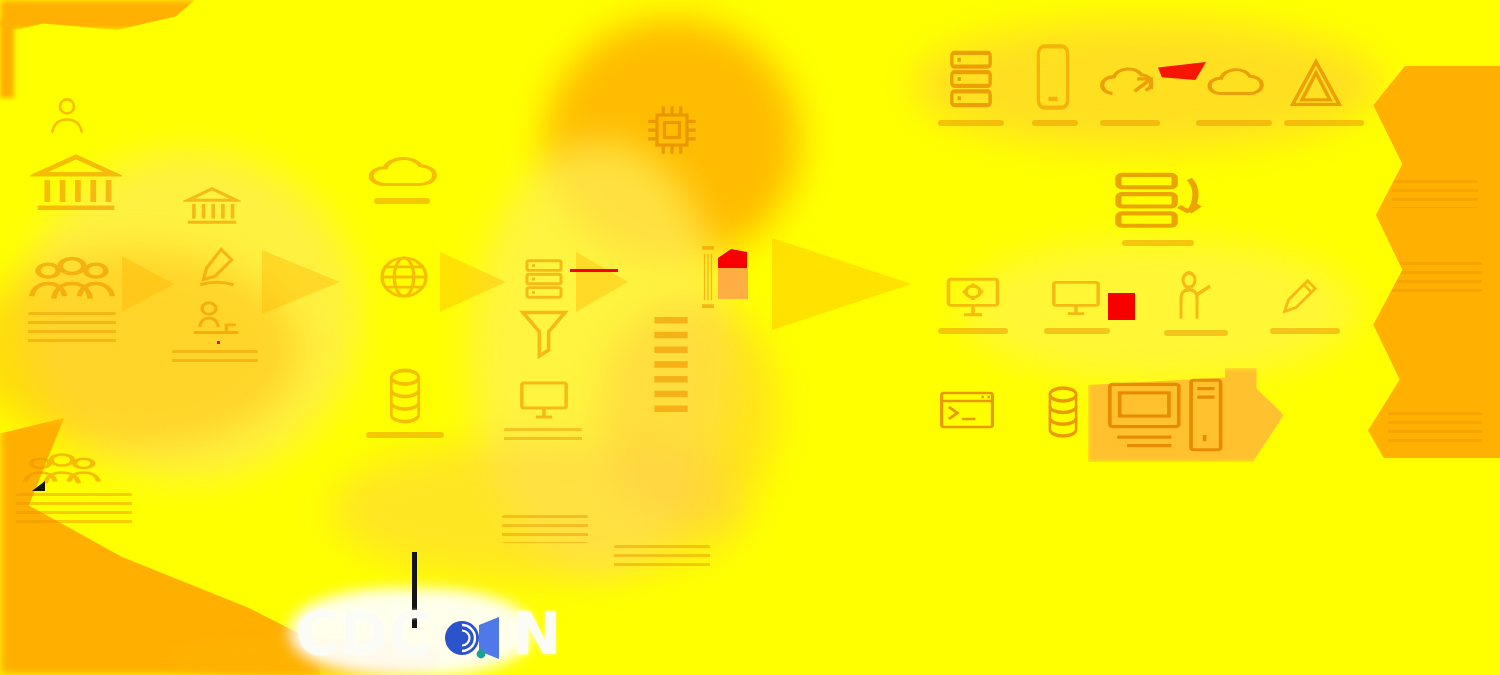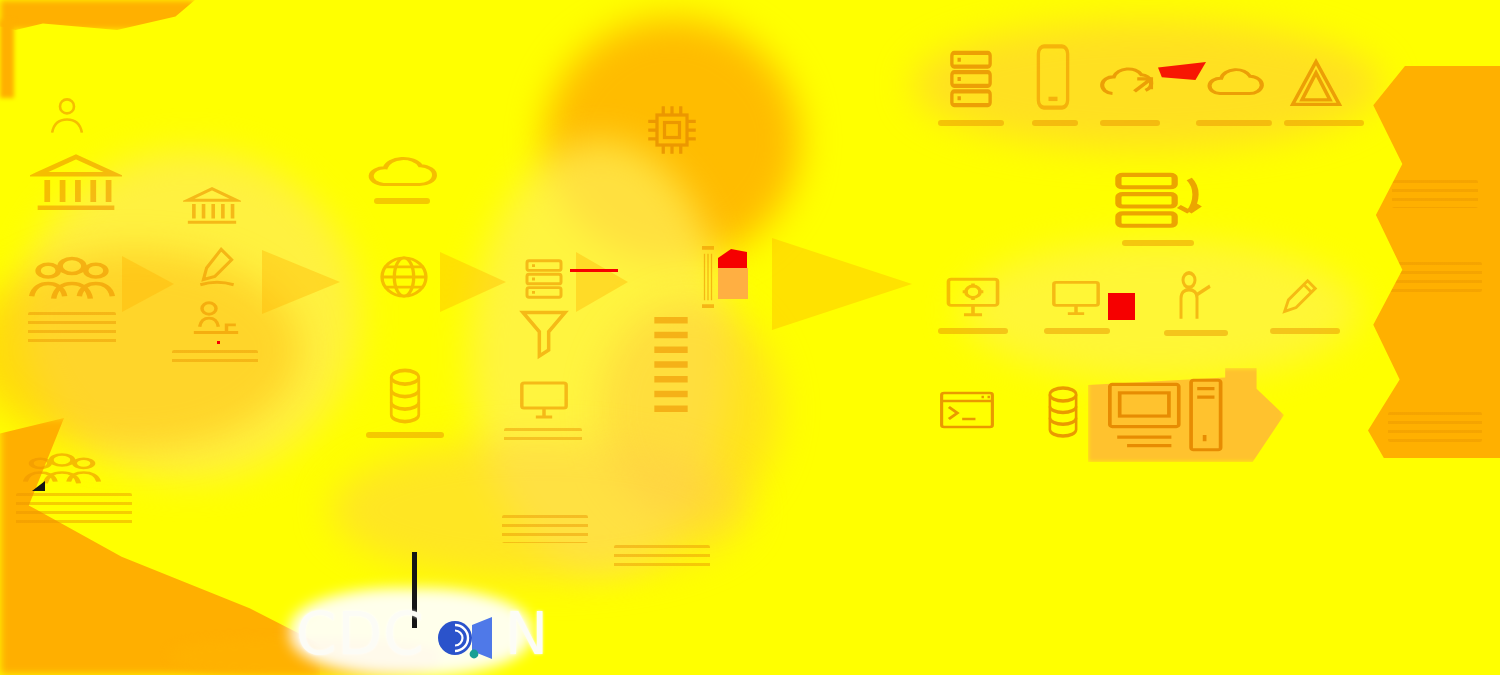--- a/index.html
+++ b/index.html
@@ -9,21 +9,21 @@
   .blob{position:absolute;border-radius:50%;filter:blur(18px);}
   .ic{position:absolute;color:#EF9700;opacity:.62;}
   .ic svg{width:100%;height:100%;display:block;}
   .ic.dk{opacity:.8;}
   .smudge{position:absolute;border-radius:2px;opacity:.85;
      background:repeating-linear-gradient(180deg, rgba(234,148,0,.55) 0 3px, rgba(234,148,0,0) 3px 9px);}
   .smudge1{position:absolute;height:6px;border-radius:3px;background:rgba(234,148,0,.5);}
   .red{position:absolute;background:#F60000;}
   .arrow{position:absolute;width:0;height:0;border-style:solid;border-color:transparent;opacity:.38;}
   #logo{position:absolute;left:296px;top:600px;display:flex;align-items:center;gap:8px;
-        color:#FCFCF6;font-weight:400;font-size:58px;letter-spacing:1px;
+        color:#FCFCF6;font-weight:700;font-size:58px;letter-spacing:1px;
         text-shadow:0 0 3px rgba(255,255,255,.9);}
   #logo .mark{width:62px;height:50px;margin:0 1px;}
   #band{position:absolute;left:1368px;top:66px;width:132px;height:392px;background:#FFAD00;opacity:.96;
         clip-path:polygon(28% 0,100% 0,100% 100%,12% 100%,0% 93%,24% 80%,4% 66%,26% 52%,6% 38%,26% 25%,4% 10%);}
 </style>
 </head>
 <body>
 
 <div id="canvas">
 

